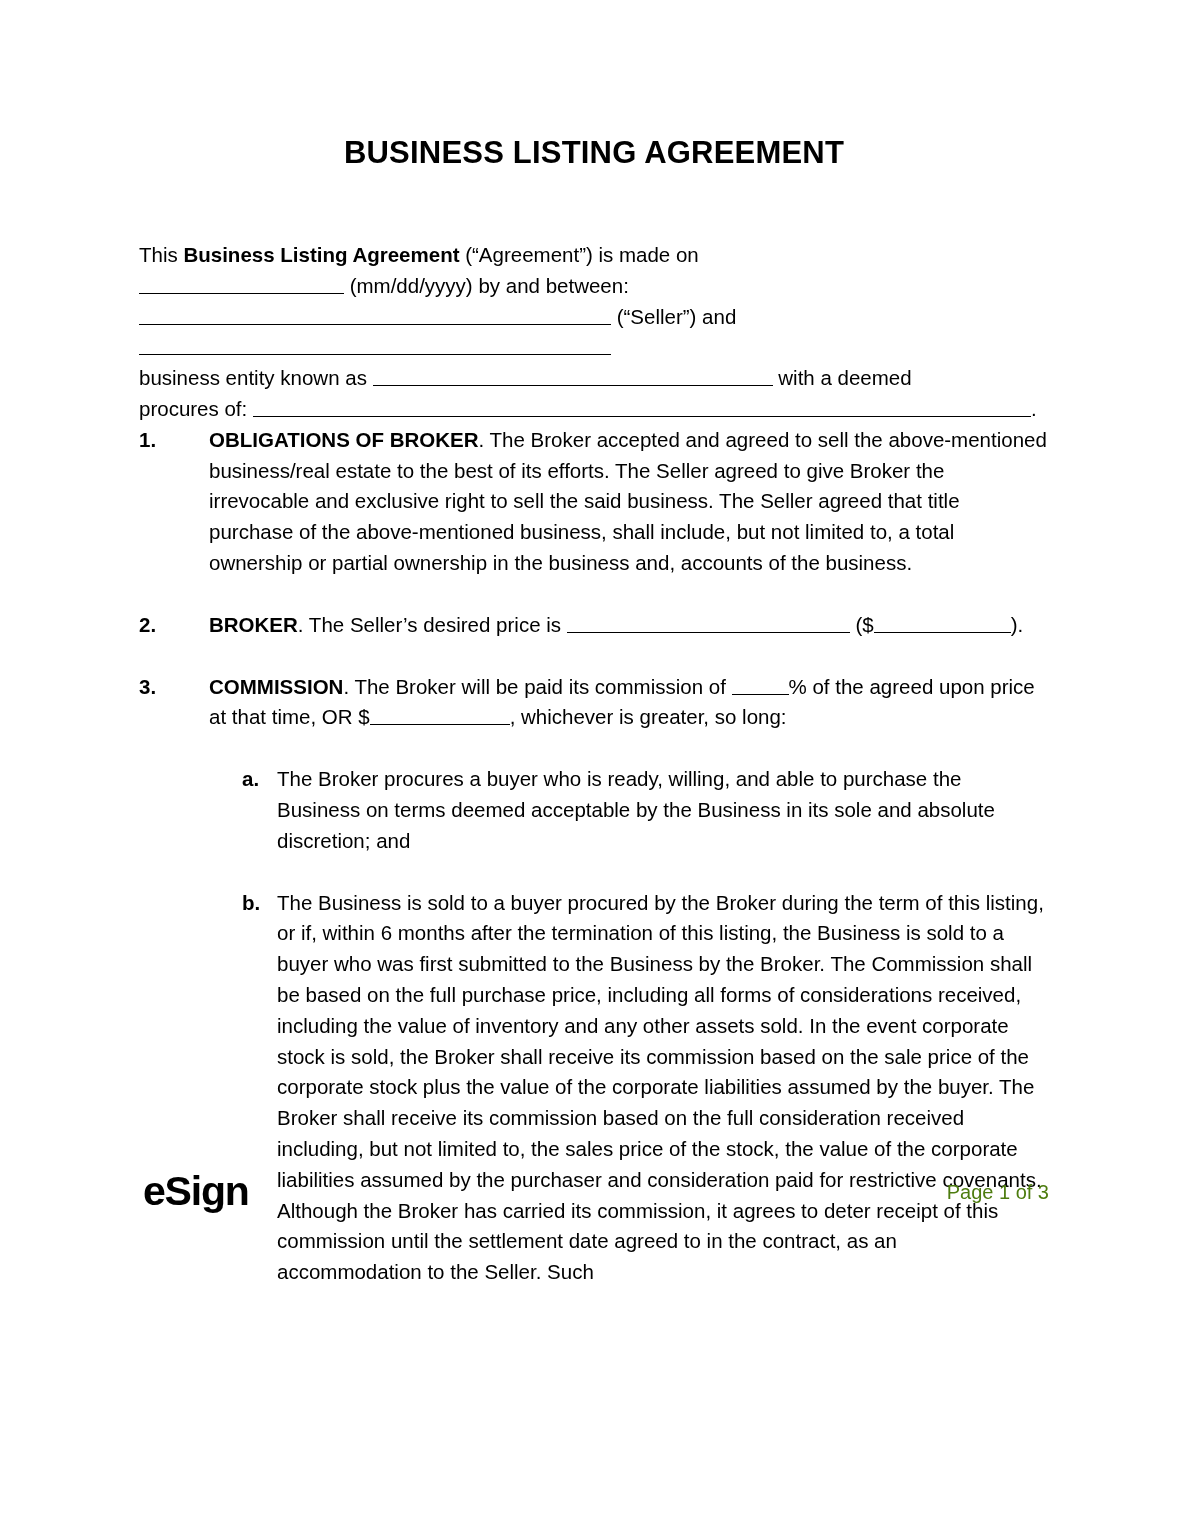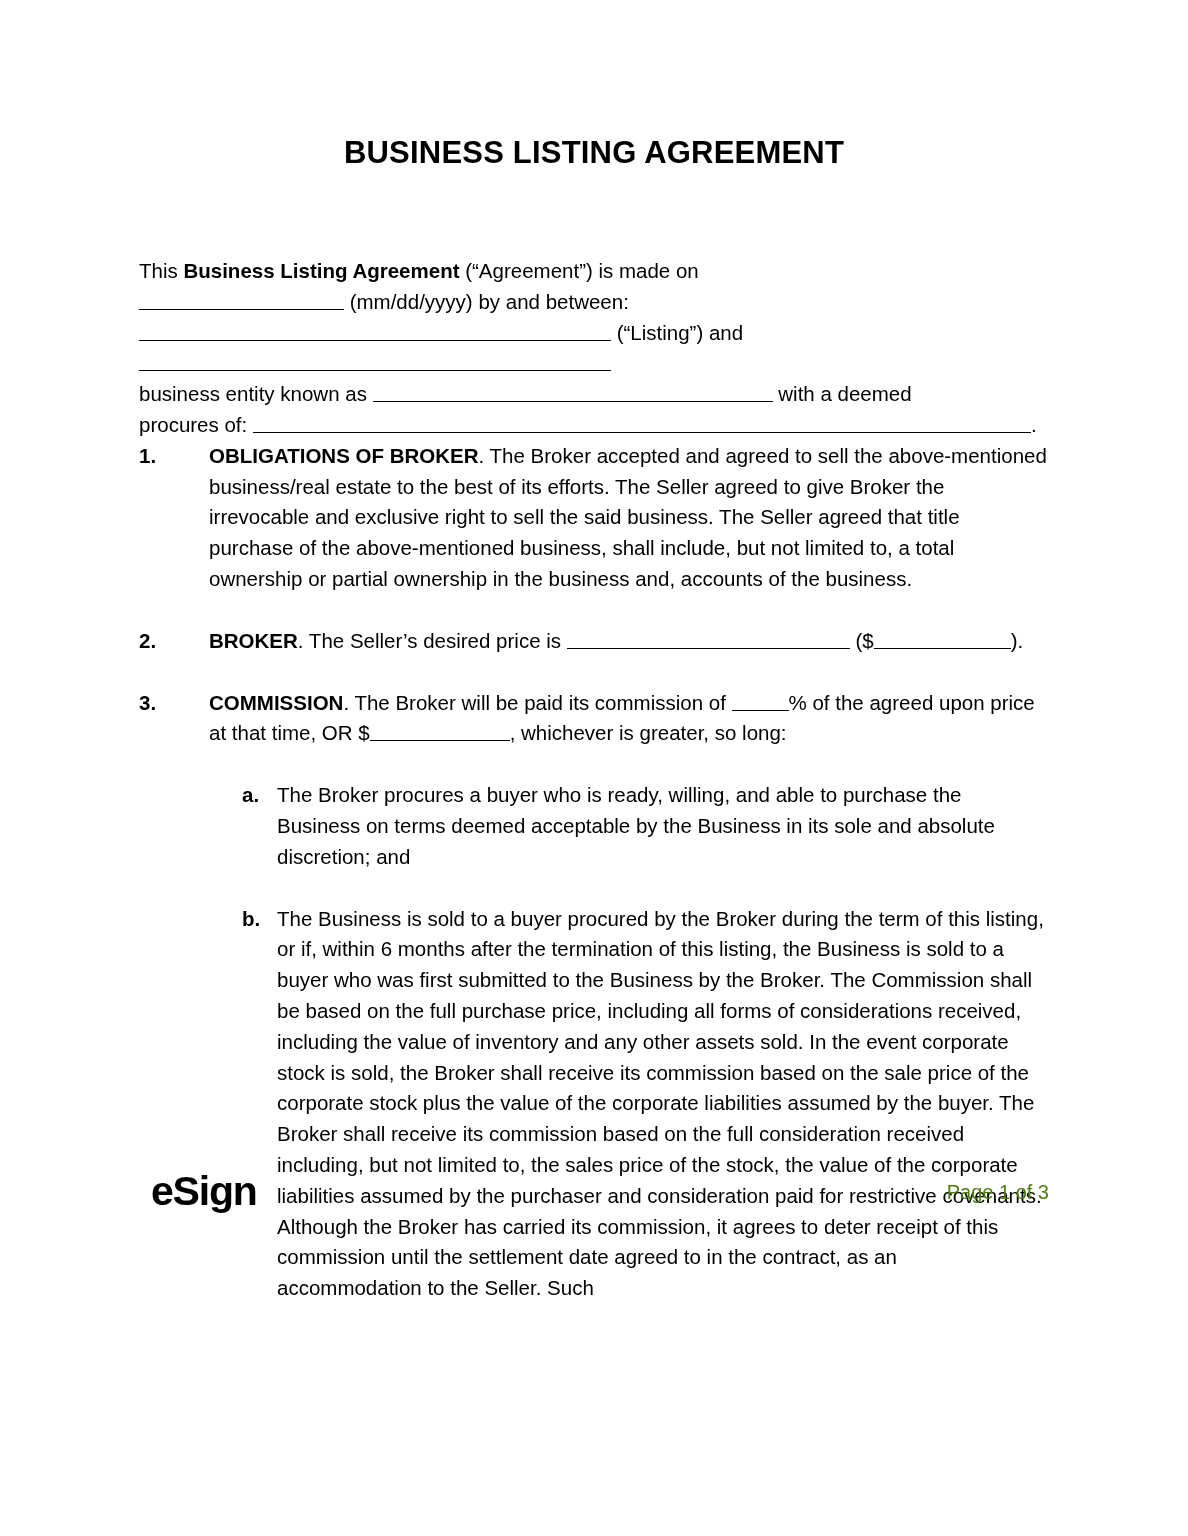--- a/index.html
+++ b/index.html
@@ -32,21 +32,21 @@
   }
   .body-area {
     position: absolute;
     left: 139px;
     top: 240px;
     width: 908px;
     font-size: 20.5px;
     line-height: 30.8px;
   }
   p.para {
-    margin: 16px 0 0 0;
+    margin: 0 0 0 0;
   }
   .intro {
     margin-bottom: 31px;
   }
   .follows {
     margin-bottom: 31px;
   }
   
   ol.numlist {
     list-style: none;
@@ -111,21 +111,21 @@
   .blank-entity { width: 400px; }
   .blank-address{ width: 778px; }
   .blank-price  { width: 283px; }
   .blank-dollar { width: 137px; }
   .blank-pct    { width: 57px;  }
   .blank-amount { width: 140px; }
 
   
   .footer {
     position: absolute;
-    left: 139px;
+    left: 131px;
     right: 139px;
     bottom: 33px;
     height: 50px;
   }
   .logo {
     position: absolute;
     left: 12px;
     bottom: 0;
     font-size: 41px;
     font-weight: bold;
@@ -146,21 +146,21 @@
 
 <div class="page">
 
   <h1 class="doc-title">BUSINESS LISTING AGREEMENT</h1>
 
   <div class="body-area">
 
     <p class="para intro">
       <span>This </span><b>Business Listing Agreement</b><span> (“Agreement”) is made on</span><br>
       <span class="blank blank-date"></span><span> (mm/dd/yyyy) by and between:</span><br>
-      <span class="blank blank-broker"></span><span> (“Listing”) and</span><br>
+      <span class="blank blank-broker"></span><span> (“Seller”) and</span><br>
       <span class="blank blank-seller"></span><br>
       <span>business entity known as </span><span class="blank blank-entity"></span><span> with a deemed</span><br>
       <span>procures of: </span><span class="blank blank-address"></span><span>.</span>
     </p>
 
 
     <ol class="numlist">
 
       <li class="numwrap">
         <span class="marker">1.</span>

